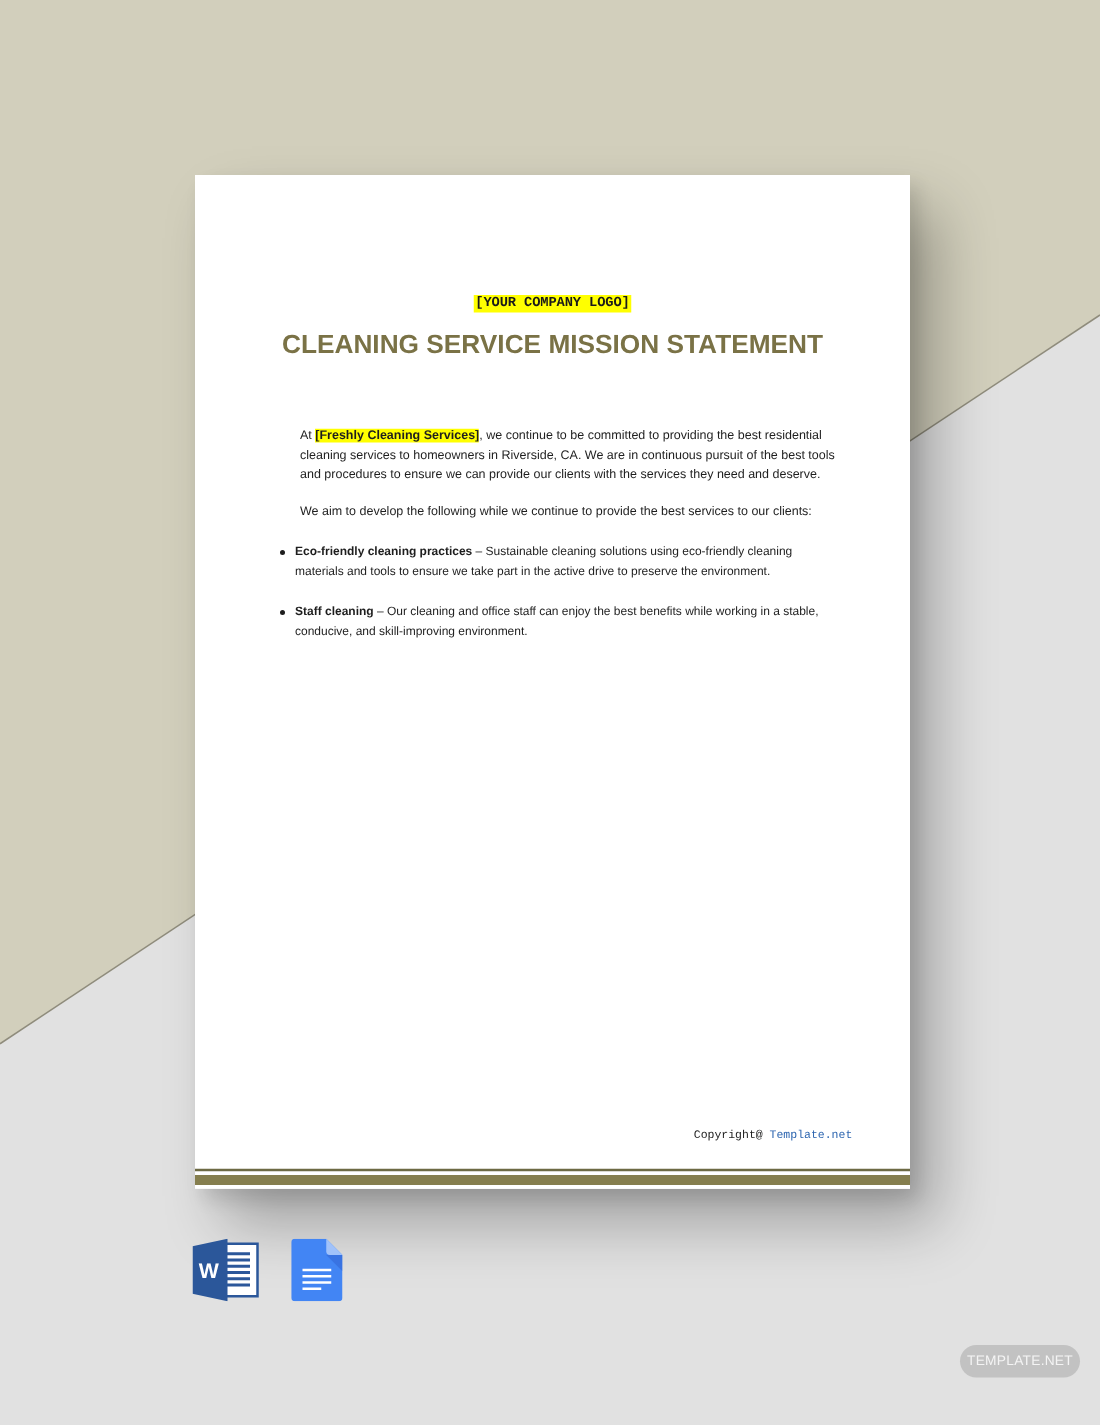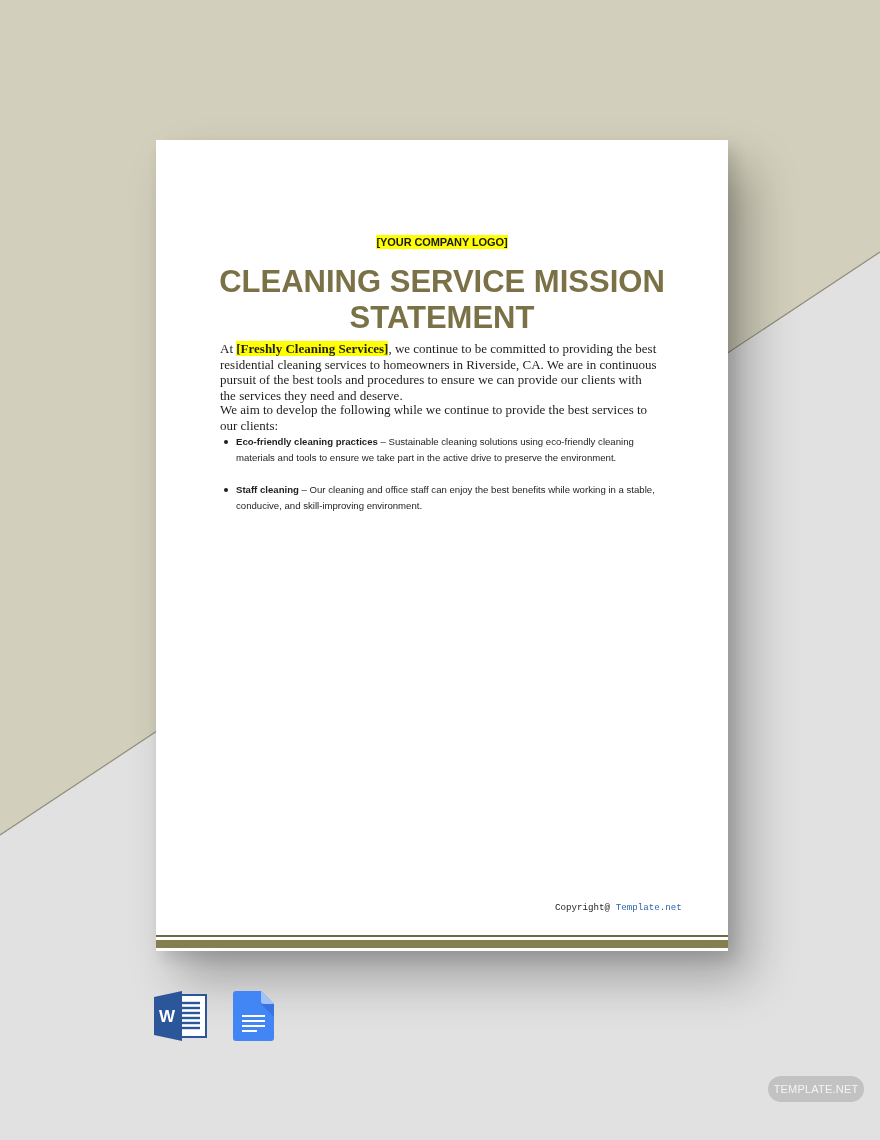--- a/index.html
+++ b/index.html
@@ -25,39 +25,39 @@
       position: absolute; left: 156px; top: 140px; width: 572px; height: 811px;
       background: #ffffff;
     }
     .logo-wrap {
       position: absolute; top: 92px; left: 0; width: 100%; text-align: center;
     }
     .logo {
       display: inline-block;
       background: #ffff00;
       color: #1a1a1a;
-      font-family: Liberation Sans, sans-serif;
+      font-family: Liberation Mono, monospace;
       font-weight: bold;
       font-size: 11px;
       line-height: 14px;
       padding: 0 1px;
       letter-spacing: -0.1px;
     }
     .title {
       position: absolute; top: 124px; left: 0; width: 100%; text-align: center;
       color: #7a7246;
       font-family: "Liberation Sans", sans-serif;
       font-weight: bold;
-      font-size: 31px;
+      font-size: 21px;
       letter-spacing: 0px;
     }
     .body-text {
-      position: absolute; left: 64px; width: 440px;
-      font-family: Liberation Serif, serif;
-      font-size: 13px;
+      position: absolute; left: 84px; width: 440px;
+      font-family: Liberation Sans, sans-serif;
+      font-size: 10px;
       line-height: 15.5px;
       color: #1e1e1e;
     }
     .hl { background: #ffff00; font-weight: bold; }
     .p1 { top: 201px; }
     .p2 { top: 262px; }
     .bullets { position: absolute; left: 67px; width: 440px; list-style: none; }
     .bullet {
       position: relative;
       padding-left: 13px;

